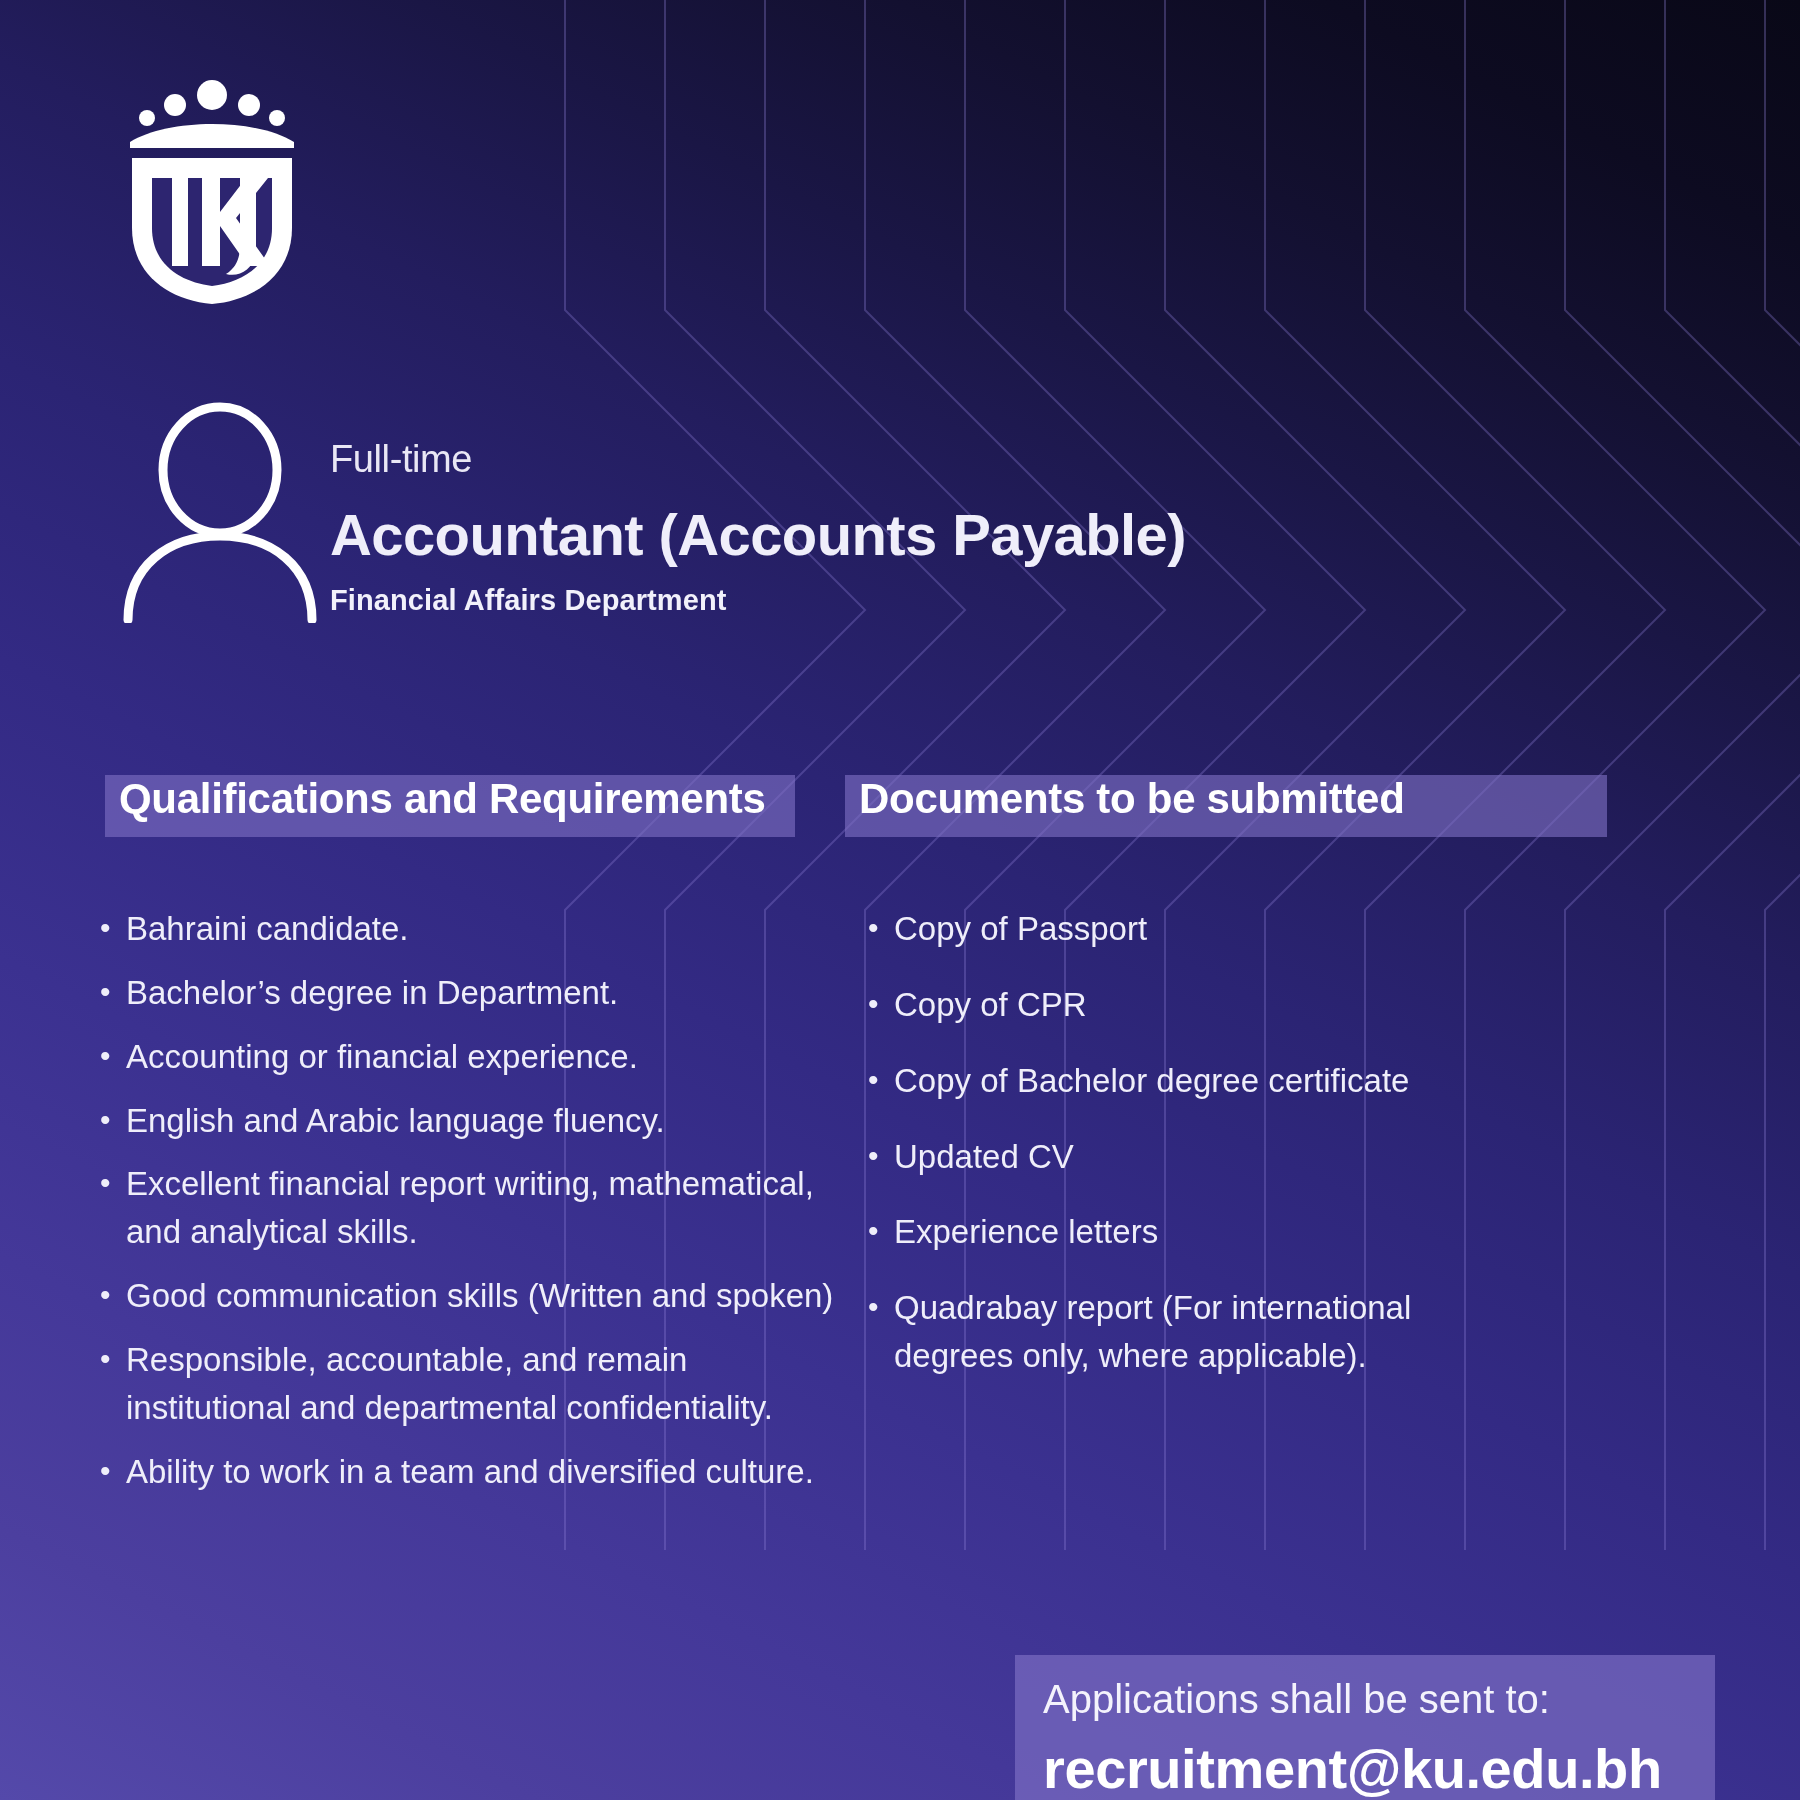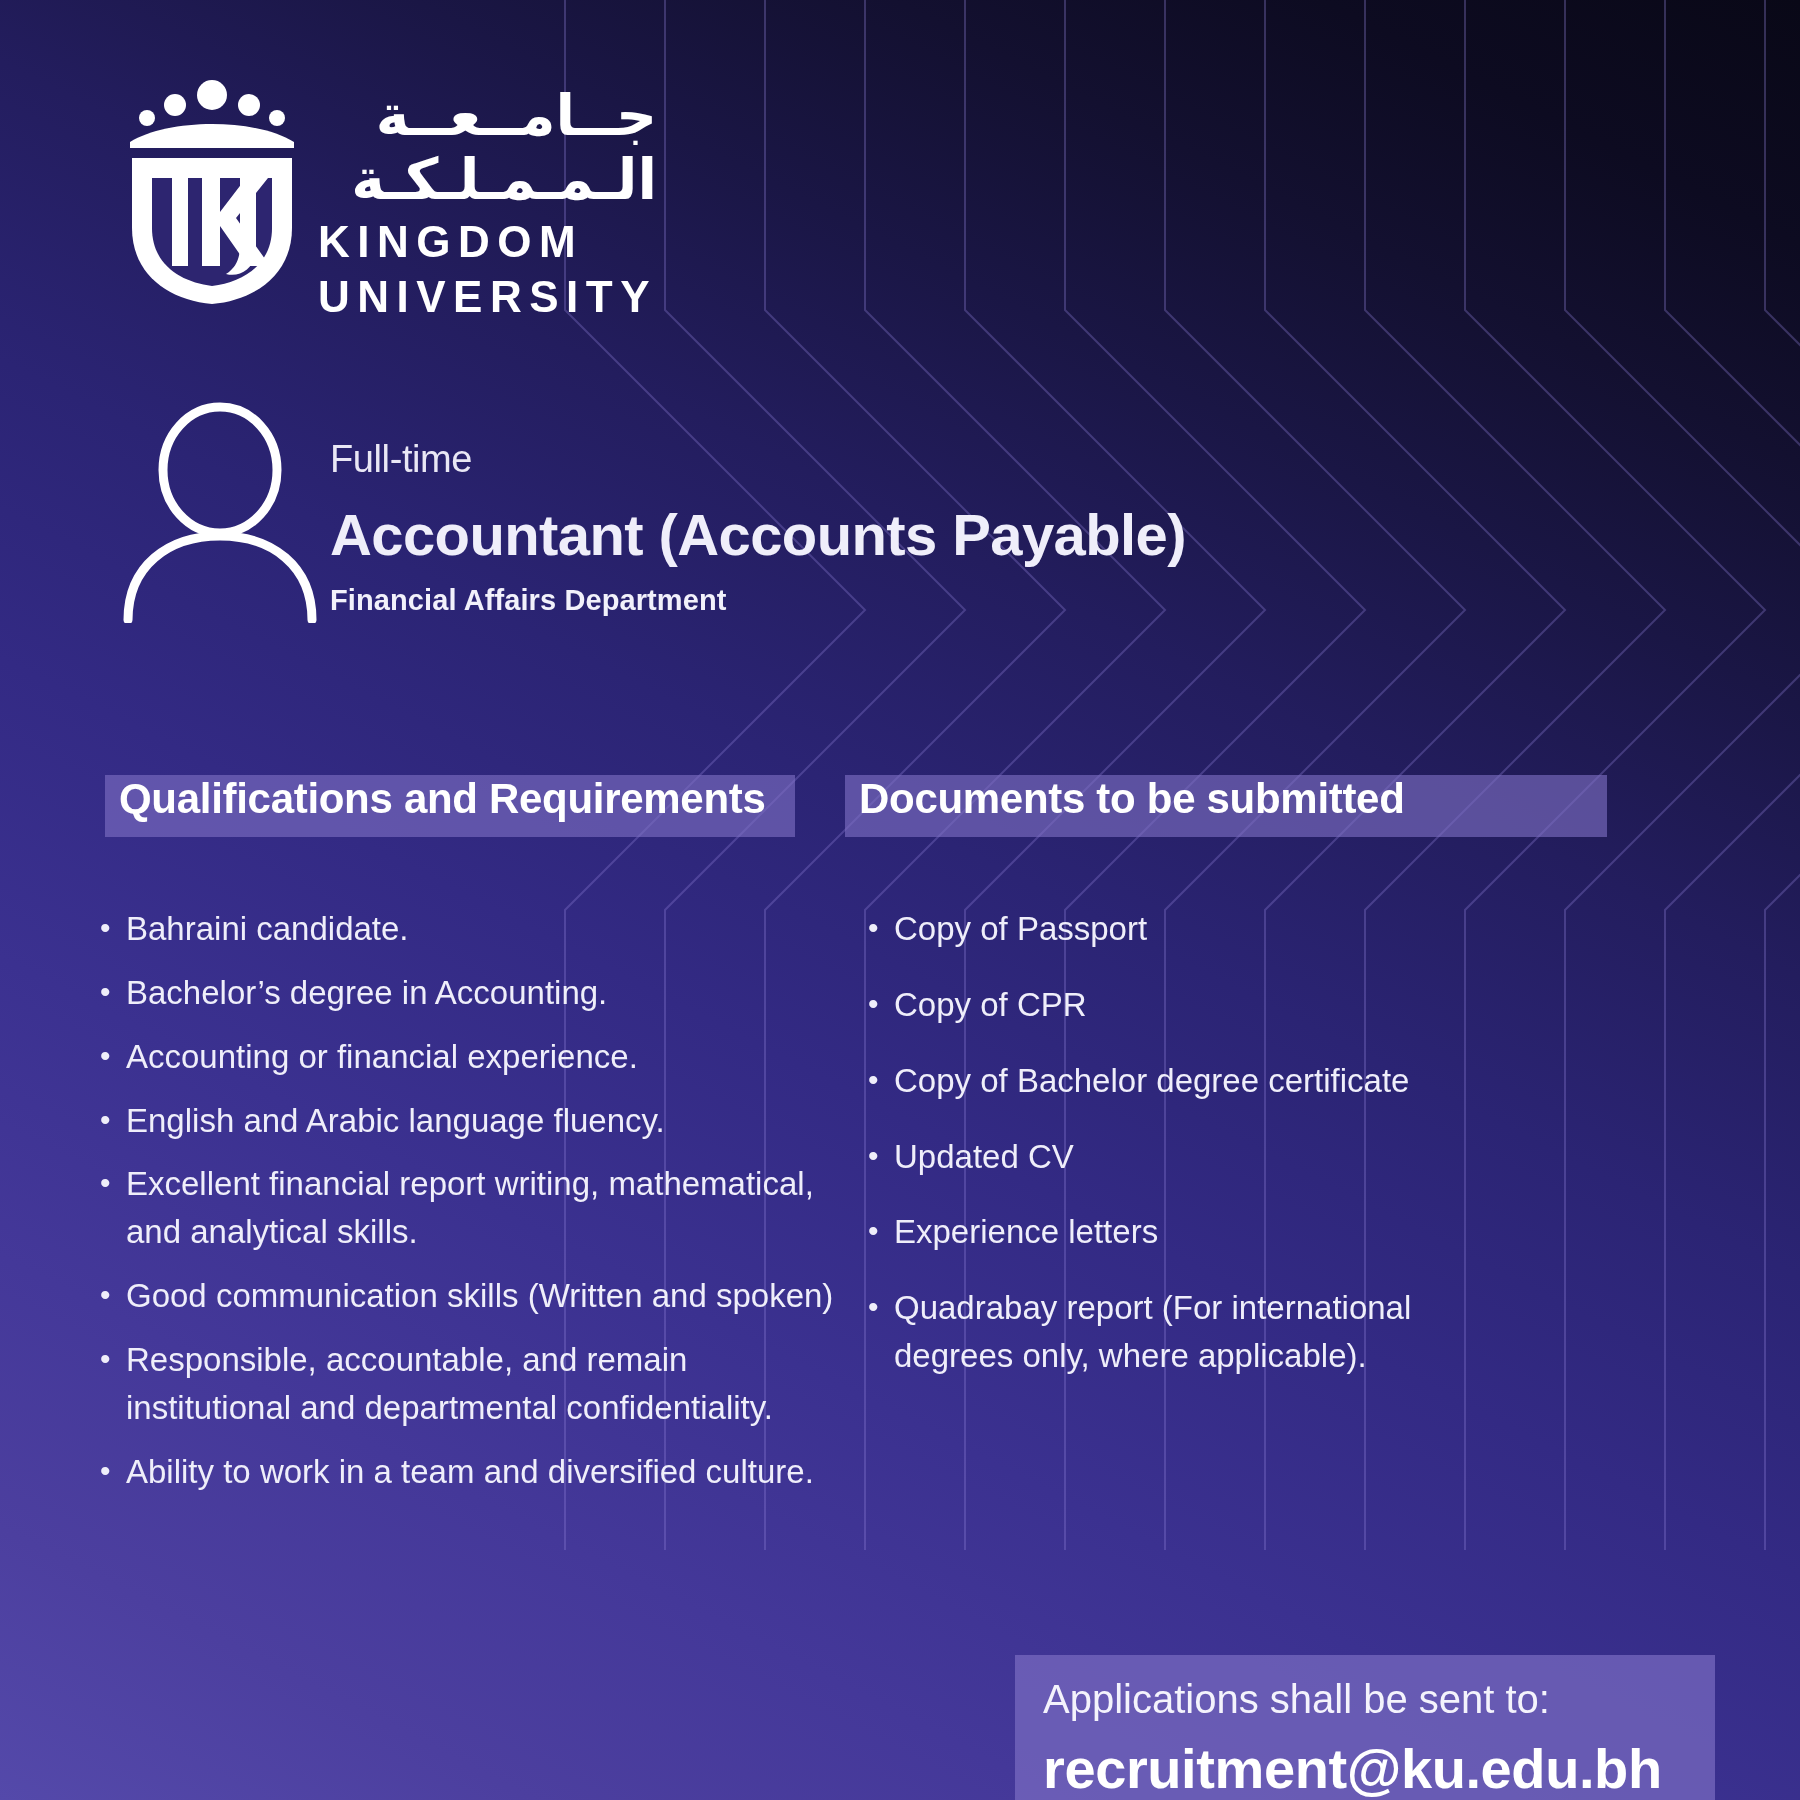--- a/index.html
+++ b/index.html
@@ -210,26 +210,20 @@
 
       <path d="M4,80 L164,80 L164,150 C164,196 128,222 84,226 C40,222 4,196 4,150 Z" fill="#ffffff"></path>
 
       <path d="M24,100 L144,100 L144,150 C144,186 116,204 84,208 C52,204 24,186 24,150 Z" fill="#2d2570"></path>
 
       <rect x="44" y="100" width="16" height="88" fill="#ffffff"></rect>
       <path d="M74,100 L92,100 L92,134 L118,100 L140,100 L108,140 L142,188 L120,188 L92,148 L92,188 L74,188 Z" fill="#ffffff"></path>
 
       <path d="M112,100 L128,100 L128,170 C128,190 112,200 98,196 C108,190 112,180 112,168 Z" fill="#ffffff"></path>
     </svg>
-    <div class="logo-word">
-      <div class="logo-ar">جــامــعــة</div>
-      <div class="logo-ar">الـمـمـلـكـة</div>
-      <div class="logo-en">KINGDOM</div>
-      <div class="logo-en">UNIVERSITY</div>
-    </div>
   </div>
 
   <div class="jobrow">
     <svg class="person-icon" viewBox="0 0 200 225" aria-hidden="true">
       <ellipse cx="100" cy="72" rx="57" ry="63" fill="none" stroke="#ffffff" stroke-width="9"></ellipse>
       <path d="M8,222 C8,168 48,138 100,138 C152,138 192,168 192,222" fill="none" stroke="#ffffff" stroke-width="9" stroke-linecap="round"></path>
     </svg>
     <div class="jobtext">
       <div class="job-type">Full-time</div>
       <div class="job-title">Accountant (Accounts Payable)</div>
@@ -244,21 +238,21 @@
     <span>Documents to be submitted</span>
   </div>
 
   <div class="list" id="list-qual">
       <div class="bullet">
         <span class="dot">•</span>
         <span class="btxt">Bahraini candidate.</span>
       </div>
       <div class="bullet">
         <span class="dot">•</span>
-        <span class="btxt">Bachelor’s degree in Accounting.</span>
+        <span class="btxt">Bachelor’s degree in Department.</span>
       </div>
       <div class="bullet">
         <span class="dot">•</span>
         <span class="btxt">Accounting or financial experience.</span>
       </div>
       <div class="bullet">
         <span class="dot">•</span>
         <span class="btxt">English and Arabic language fluency.</span>
       </div>
       <div class="bullet">

